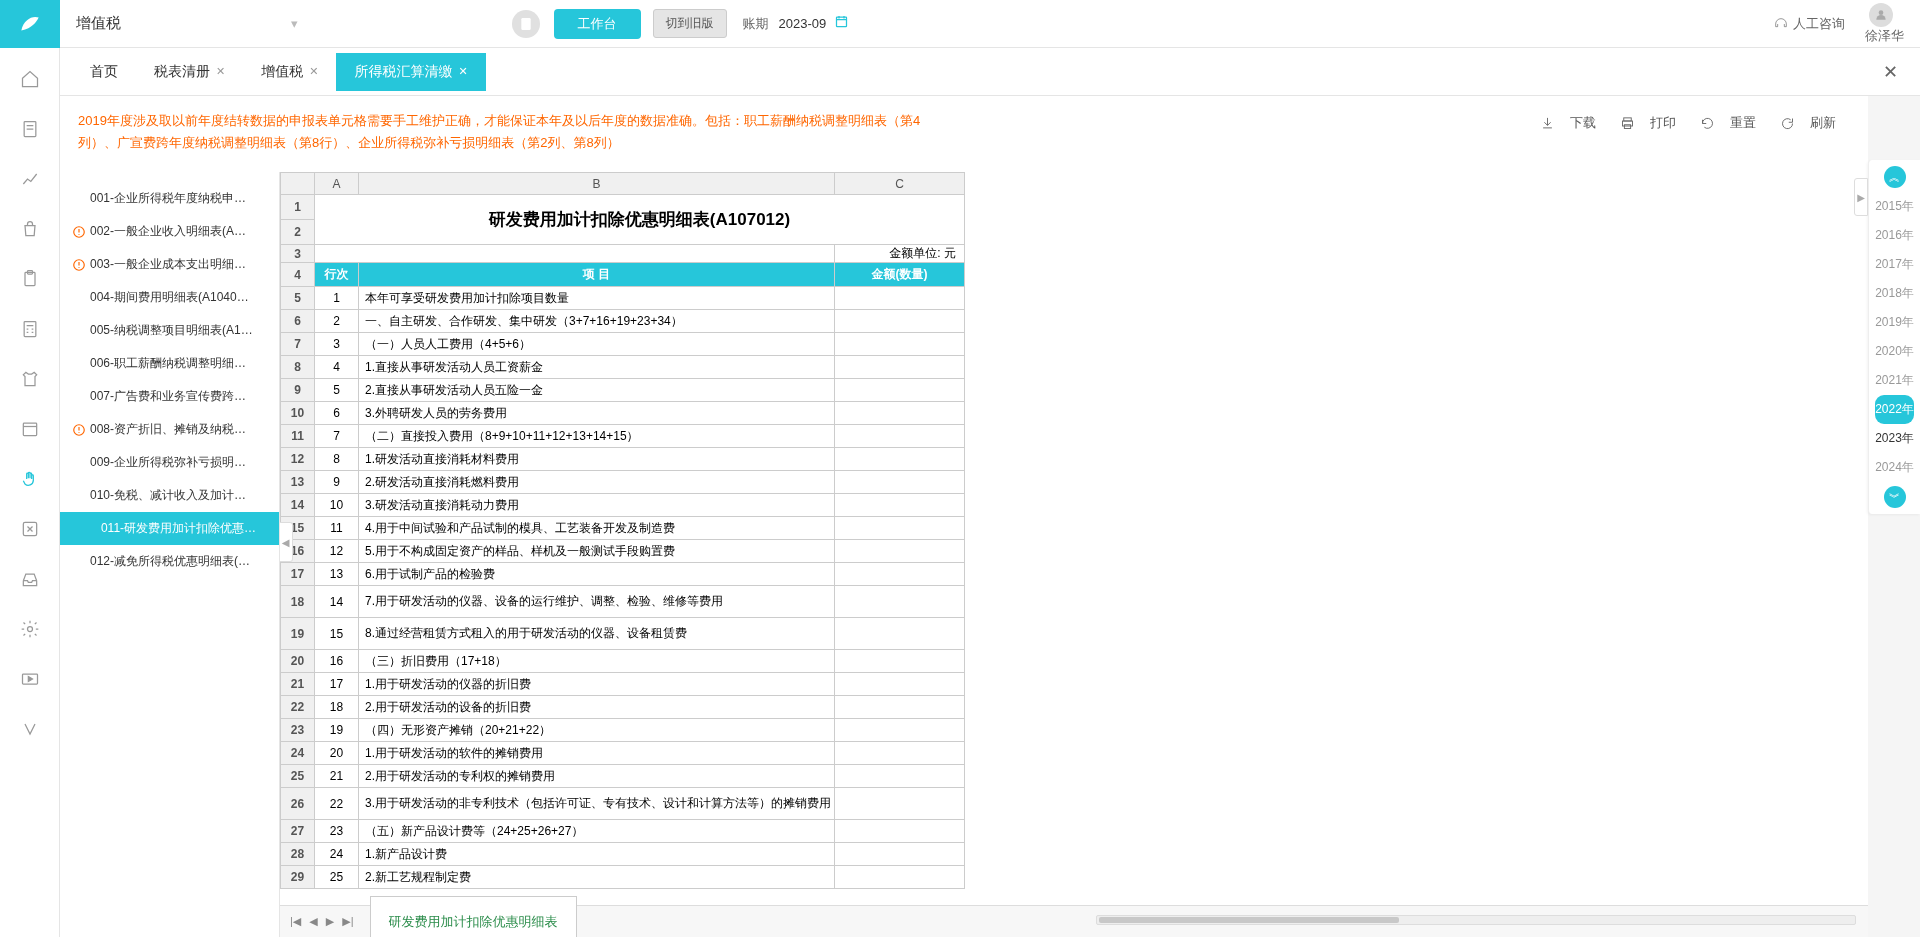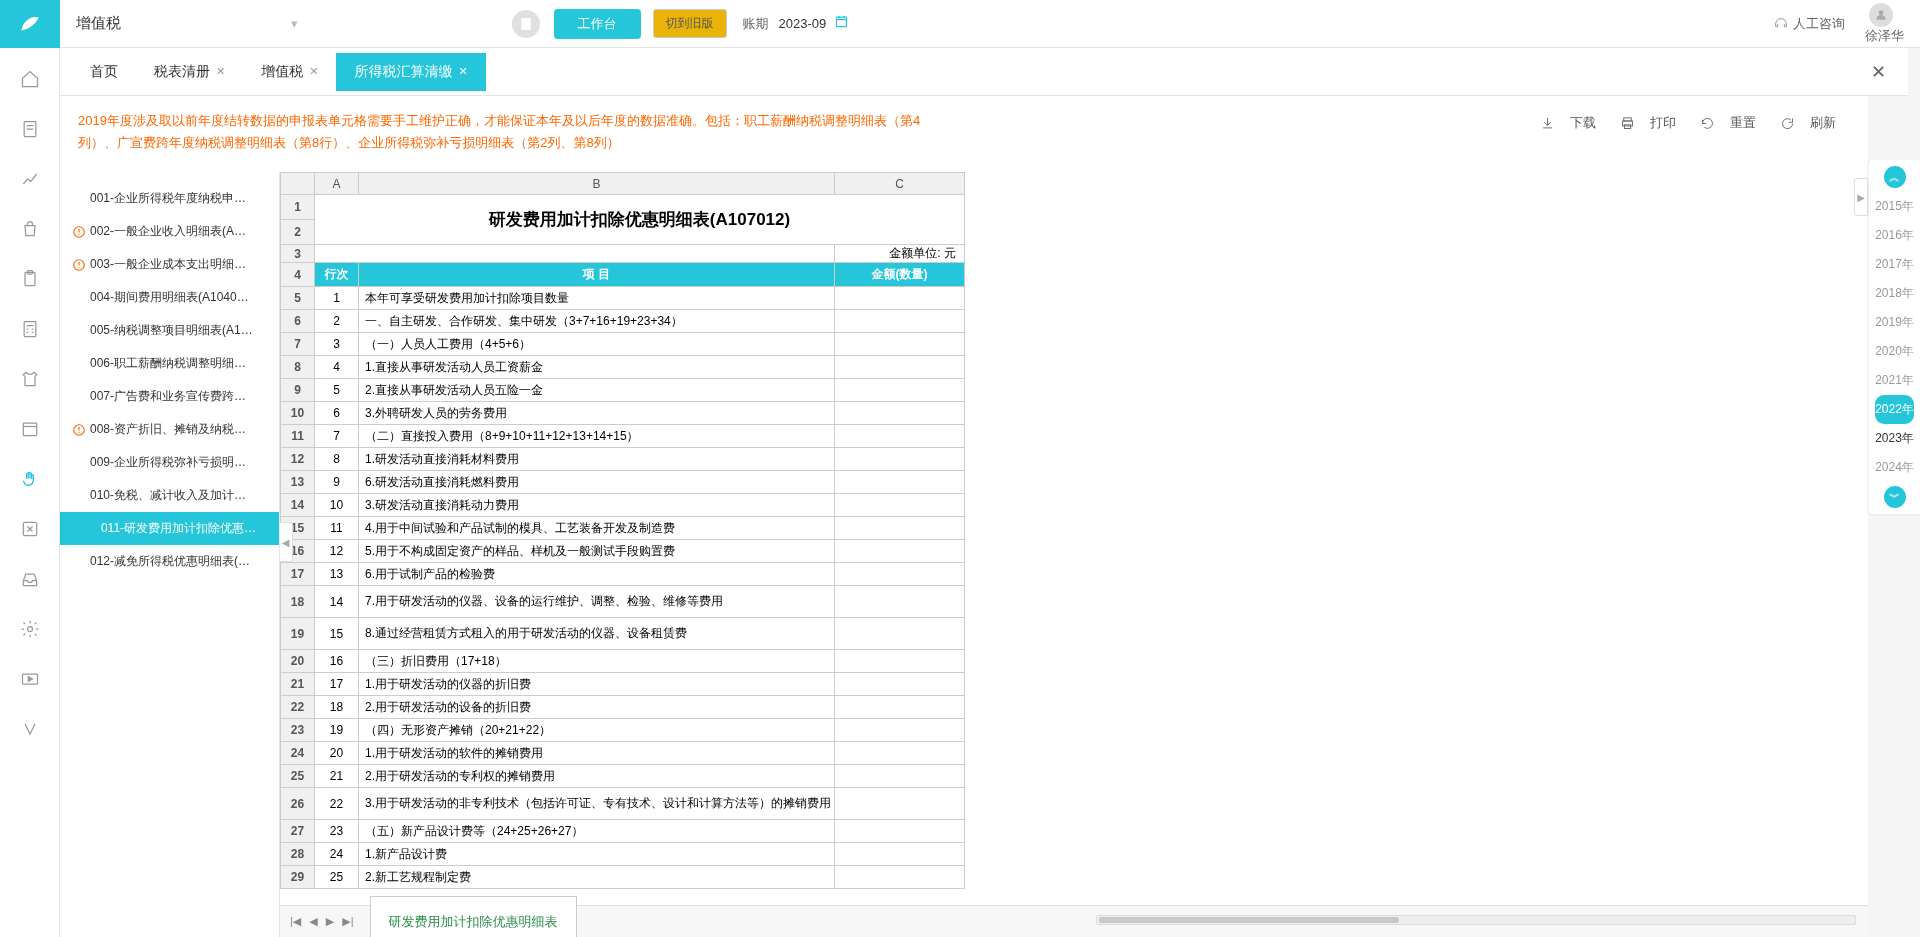--- a/index.html
+++ b/index.html
@@ -14,33 +14,33 @@
 .nav-icon.active { color: #26c6da; }
 .nav-icon svg { width: 20px; height: 20px; stroke: currentColor; fill: none; stroke-width: 1.5; }
 
 
 .top-header { position: absolute; left: 60px; top: 0; right: 0; height: 48px; background: #fff; border-bottom: 1px solid #e5e5e5; display: flex; align-items: center; padding: 0 16px; }
 .tax-type-select { font-size: 15px; color: #333; padding-right: 200px; display: flex; align-items: center; cursor: pointer; }
 .chevron-down { margin-left: 170px; color: #bbb; font-size: 13px; }
 .calc-icon-btn { width: 28px; height: 28px; border-radius: 50%; background: #e0e0e0; display: flex; align-items: center; justify-content: center; margin: 0 14px; cursor: pointer; }
 .calc-icon-btn svg { width: 16px; height: 16px; fill: #fff; }
 .workspace-btn { background: #26c6da; color: #fff; border: none; padding: 6px 24px; border-radius: 4px; font-size: 13px; cursor: pointer; }
-.old-version-btn { border: 1px solid #ccc; background: #eab308; padding: 5px 12px; border-radius: 3px; font-size: 12px; color: #555; margin-left: 12px; cursor: pointer; }
+.old-version-btn { border: 1px solid #ccc; background: #e5e5e5; padding: 5px 12px; border-radius: 3px; font-size: 12px; color: #555; margin-left: 12px; cursor: pointer; }
 .period-label { font-size: 13px; color: #666; margin-left: 16px; }
 .period-value { font-size: 13px; color: #333; margin-left: 10px; }
 .cal-icon { margin-left: 8px; color: #26c6da; cursor: pointer; }
 .spacer { flex: 1; }
 .support-link { display: flex; align-items: center; font-size: 13px; color: #666; margin-right: 20px; cursor: pointer; }
 .support-link svg { width: 16px; height: 16px; margin-right: 4px; stroke: #666; fill: none; }
 .user-area { display: flex; align-items: center; font-size: 13px; color: #666; cursor: pointer; flex-direction: column; }
 .avatar { width: 24px; height: 24px; border-radius: 50%; background: #ddd; margin-right: 8px; display: flex; align-items: center; justify-content: center; }
 .avatar svg { width: 14px; height: 14px; fill: #aaa; }
 
 
-.tab-bar { position: absolute; left: 60px; top: 48px; right: 12px; height: 48px; background: #fff; display: flex; align-items: center; padding: 0 12px; border-bottom: 1px solid #e5e5e5; }
+.tab-bar { position: absolute; left: 60px; top: 48px; right: 0; height: 48px; background: #fff; display: flex; align-items: center; padding: 0 12px; border-bottom: 1px solid #e5e5e5; }
 .tab { padding: 10px 18px; font-size: 14px; color: #333; cursor: pointer; display: flex; align-items: center; gap: 6px; }
 .tab-close { font-size: 11px; color: #999; cursor: pointer; }
 .tab.active { background: #26c6da; color: #fff; }
 .tab.active .tab-close { color: #fff; }
 .main-close-icon { margin-left: auto; margin-right: 10px; font-size: 18px; color: #666; cursor: pointer; }
 
 
 .content-area { position: absolute; left: 60px; top: 96px; right: 52px; bottom: 0; background: #fff; }
 .warning-row { display: flex; align-items: flex-start; padding: 14px 18px 8px; }
 .warning-text { font-size: 13px; color: #ff6600; line-height: 1.7; max-width: 850px; }
@@ -413,21 +413,21 @@
               </tr>
               <tr>
                 <th class="row-header">12</th>
                 <td class="row-num">8</td>
                 <td class="desc-cell">1.研发活动直接消耗材料费用</td>
                 <td class="val-cell"></td>
               </tr>
               <tr>
                 <th class="row-header">13</th>
                 <td class="row-num">9</td>
-                <td class="desc-cell">6.研发活动直接消耗燃料费用</td>
+                <td class="desc-cell">2.研发活动直接消耗燃料费用</td>
                 <td class="val-cell"></td>
               </tr>
               <tr>
                 <th class="row-header">14</th>
                 <td class="row-num">10</td>
                 <td class="desc-cell">3.研发活动直接消耗动力费用</td>
                 <td class="val-cell"></td>
               </tr>
               <tr>
                 <th class="row-header">15</th>

